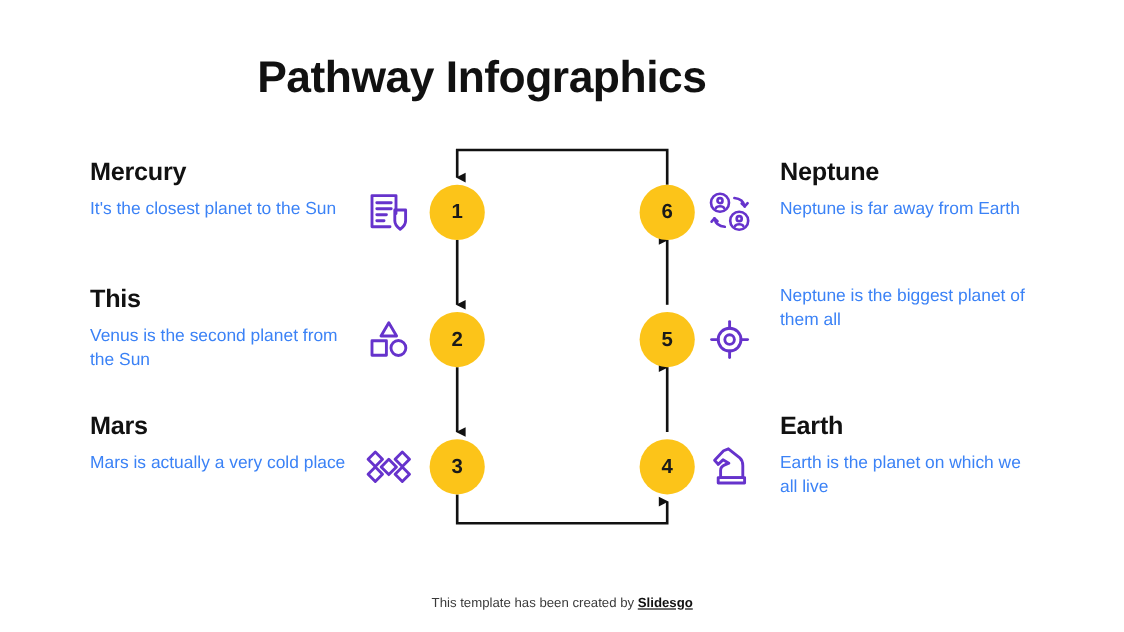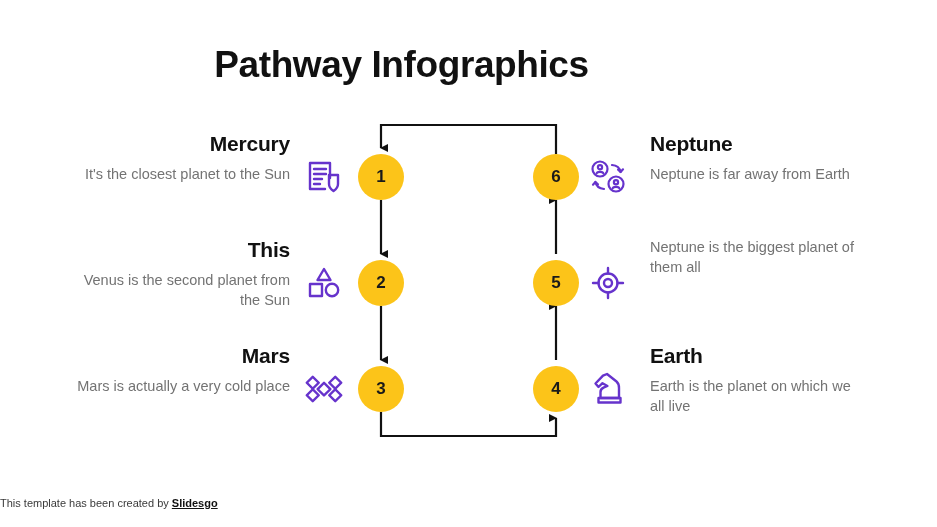--- a/index.html
+++ b/index.html
@@ -83,50 +83,51 @@
   .irow-2 { top: 153px; }
   .irow-3 { top: 259px; }
 
   
   .block {
     position: absolute;
     width: 215px;
   }
   .block-l {
     left: 75px;
-    text-align: right;
+    text-align: left;
   }
   .block-r {
     left: 650px;
     text-align: left;
   }
   .brow-1 { top: 24px; }
   .brow-2 { top: 130px; }
   .brow-3 { top: 236px; }
 
   .block h3 {
     margin: 0 0 9px 0;
     font-size: 21px;
     font-weight: bold;
     color: #111111;
     letter-spacing: -0.2px;
   }
   .block p {
     margin: 0;
     font-size: 14.5px;
     line-height: 1.35;
-    color: #737373;
+    color: #3b82f6;
   }
 
   
   .footer {
     position: absolute;
     bottom: 18px;
     left: 0;
     width: 937px;
+    text-align: center;
     font-size: 11px;
     color: #3a3a3a;
   }
   .footer .brand {
     font-weight: bold;
     text-decoration: underline;
     color: #111111;
   }
 </style>
 </head>

